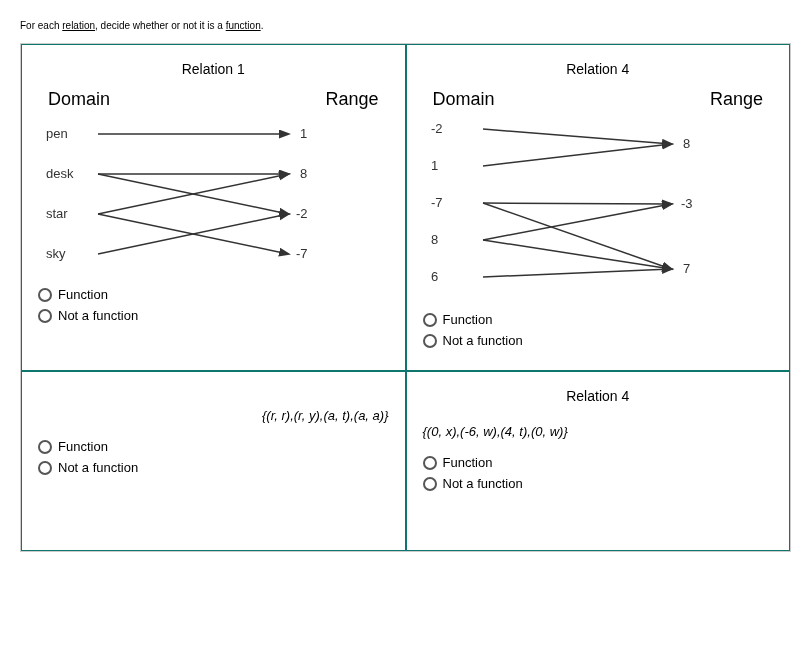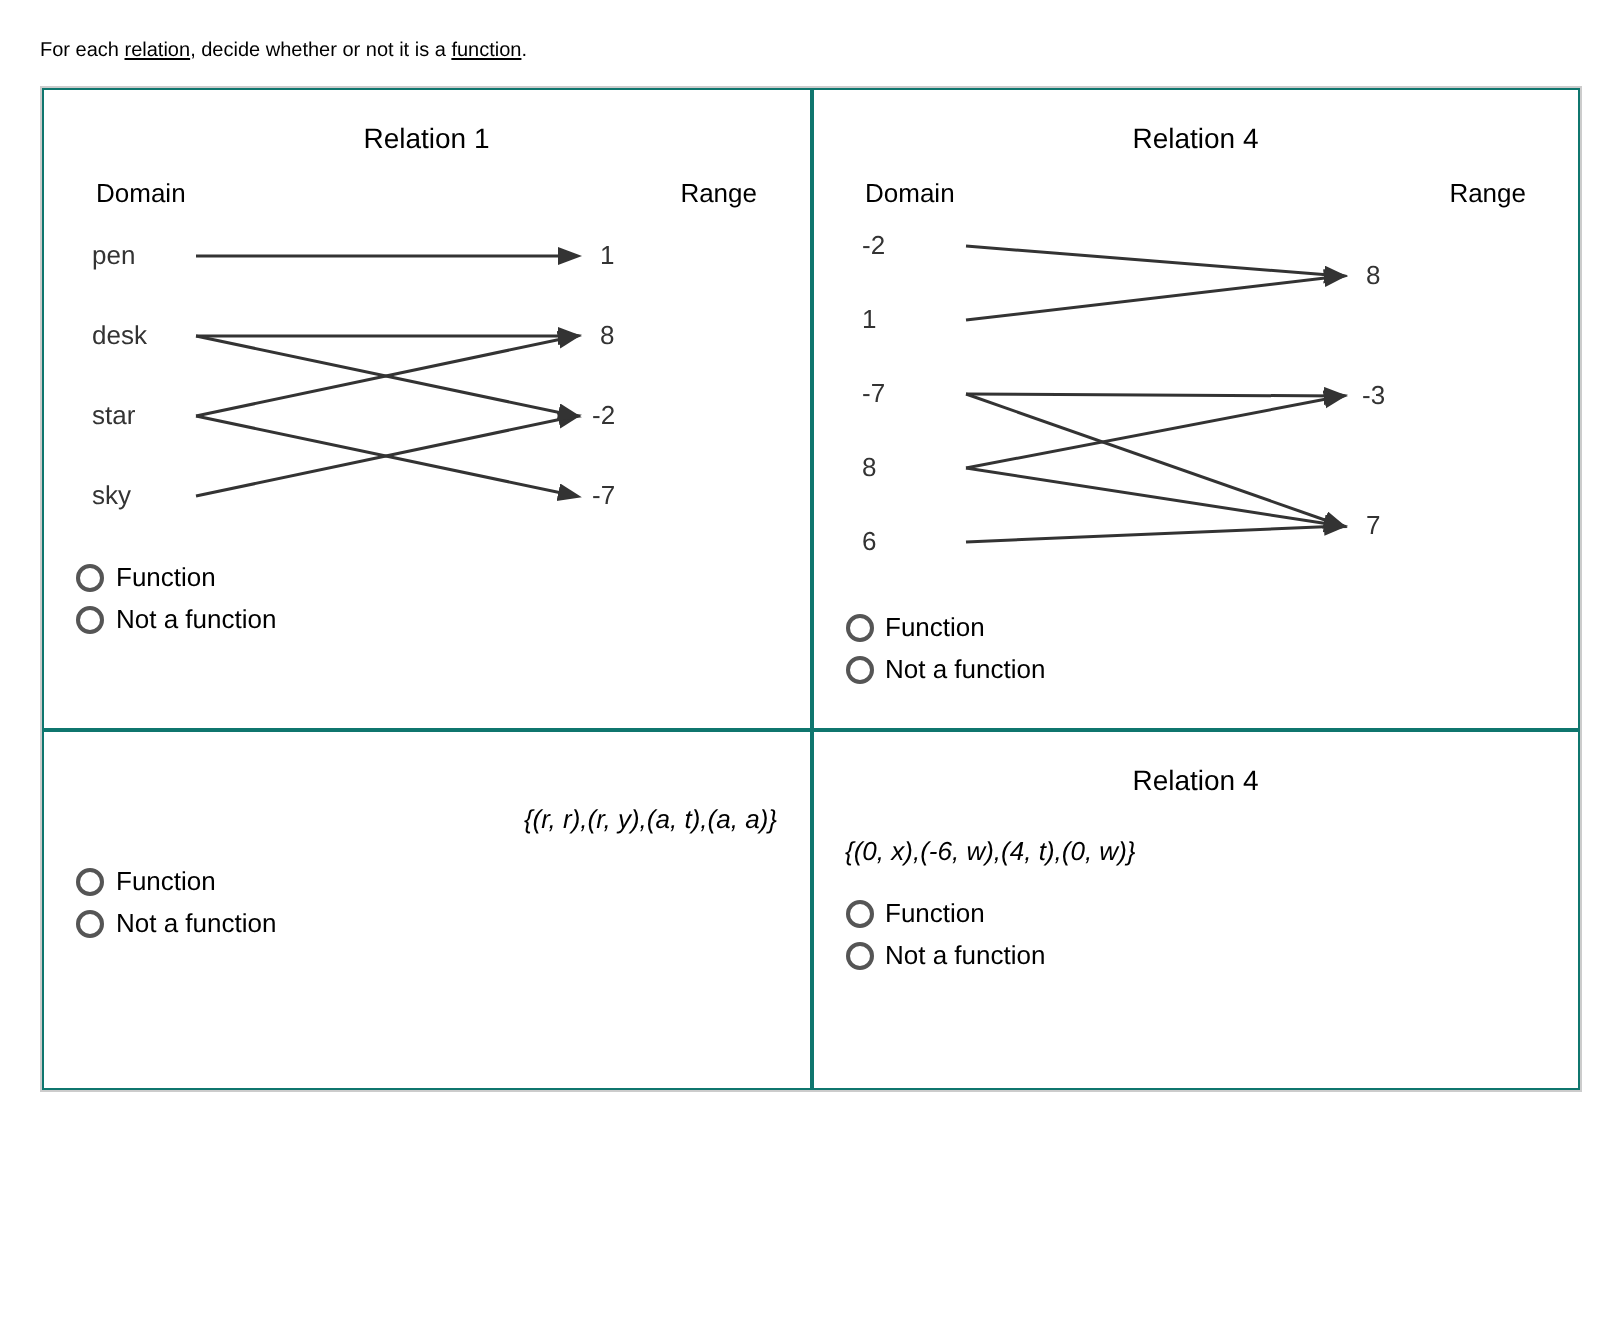--- a/index.html
+++ b/index.html
@@ -35,21 +35,21 @@
       margin-bottom: 12px;
       font-size: 14px;
     }
     .diagram-wrapper {
       position: relative;
       margin-bottom: 8px;
     }
     .diagram-labels {
       display: flex;
       justify-content: space-between;
-      font-size: 13px;
+      font-size: 18px;
       margin: 0 10px 4px 10px;
     }
     .options {
       margin-top: 10px;
     }
     .option {
       display: flex;
       align-items: center;
       margin-bottom: 6px;
       font-size: 13px;

